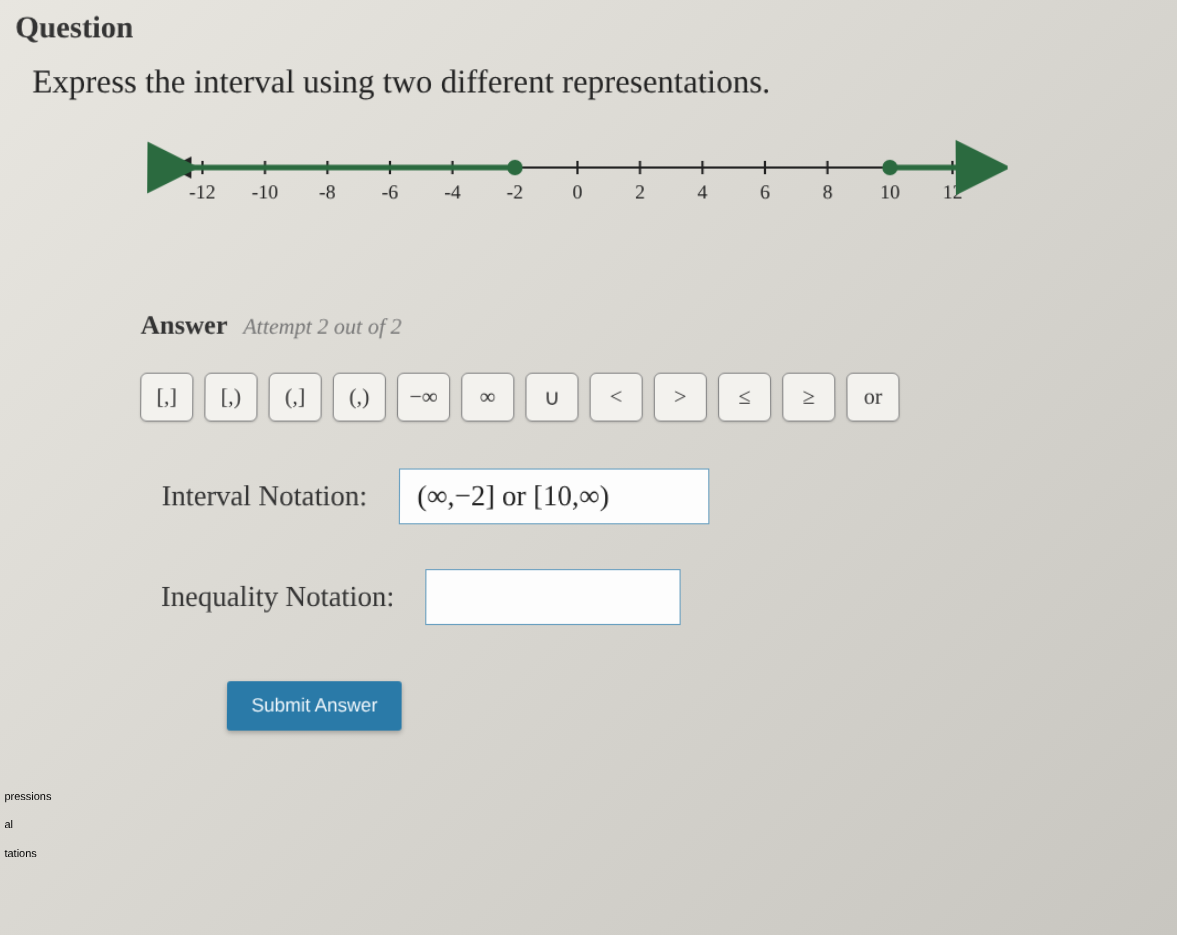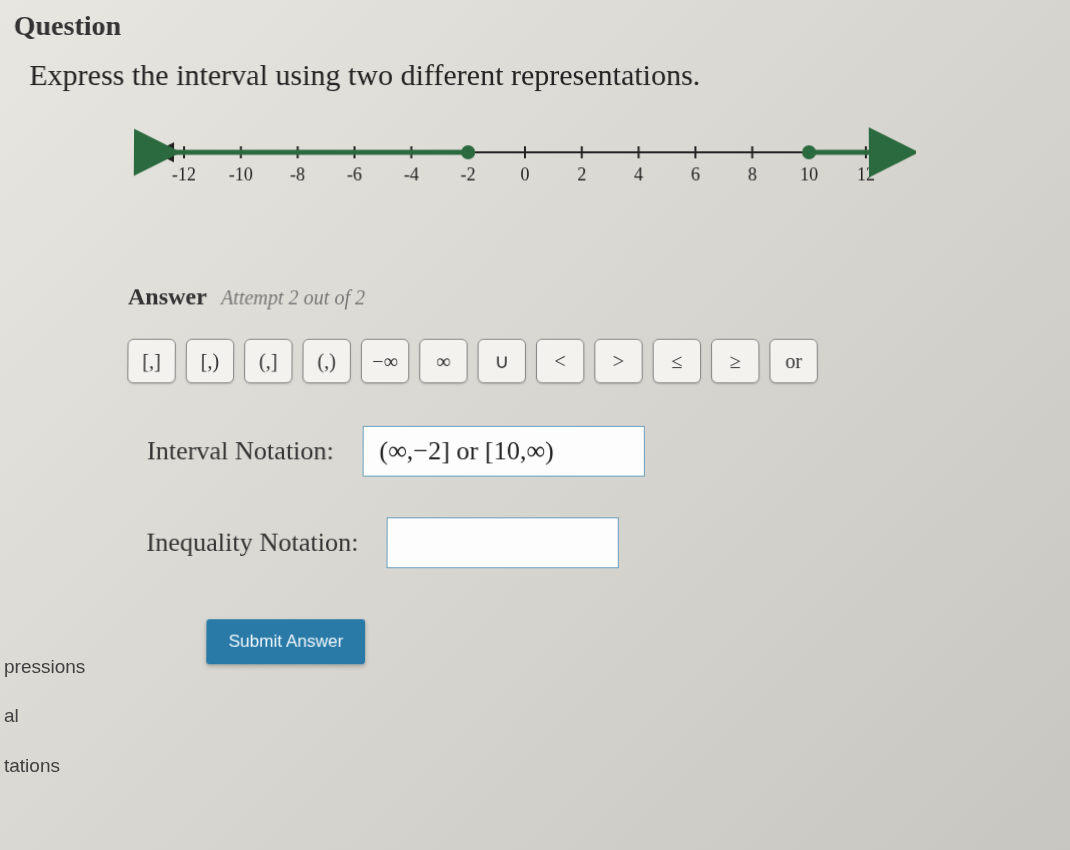--- a/index.html
+++ b/index.html
@@ -86,22 +86,22 @@
     font-family: Georgia, serif;
     display: inline-flex;
     align-items: center;
   }
   .notation-box.empty { min-width: 230px; }
   .sidebar {
     position: absolute;
     left: 0;
     bottom: 60px;
     font-family: Arial, sans-serif;
-    font-size: 19px;
-    color: #404040;
+    font-size: 10px;
+    color: #000000;
     line-height: 2.6;
     padding-left: 4px;
   }
   .submit-btn {
     margin-left: 200px;
     margin-top: 10px;
     background: #2a7aa8;
     color: #eef6fb;
     border: none;
     padding: 12px 22px;

